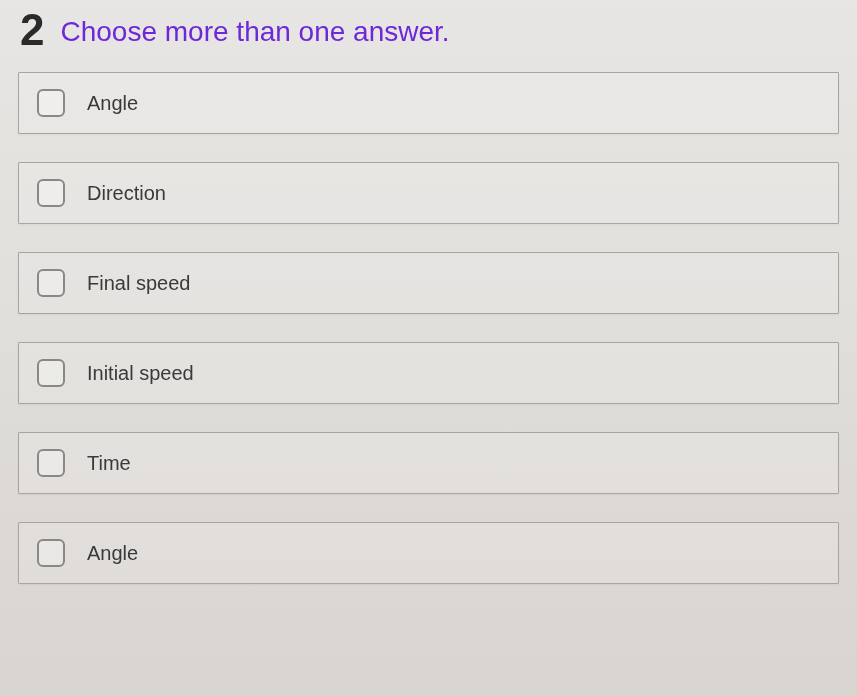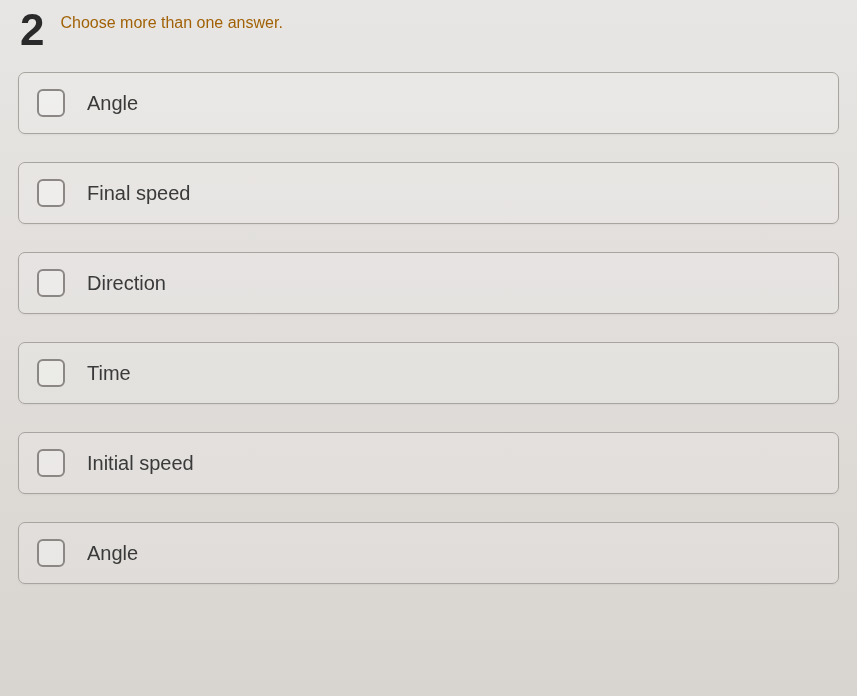--- a/index.html
+++ b/index.html
@@ -31,37 +31,37 @@
     .question-text-wrap {
       padding-top: 4px;
     }
     .question-text {
       font-size: 21px;
       font-weight: 500;
       color: #3a3a3a;
       line-height: 1.4;
     }
     .question-instruction {
-      font-size: 16px;
+      font-size: 28px;
       font-weight: 500;
-      color: #a16207;
+      color: #6d28d9;
       line-height: 1.4;
     }
     .options-list {
       padding: 0 18px;
       display: flex;
       flex-direction: column;
       gap: 28px;
     }
     .option-row {
       display: flex;
       align-items: center;
       background: rgba(255,255,255,0.15);
       border: 1.5px solid #a8a5a0;
-      border-radius: 7px;
+      border-radius: 1px;
       padding: 16px 18px;
       gap: 22px;
       cursor: pointer;
       box-shadow: 0 1px 2px rgba(0,0,0,0.05);
     }
     .checkbox {
       width: 28px;
       height: 28px;
       border: 2px solid #8a8784;
       border-radius: 6px;
@@ -84,31 +84,31 @@
   </div>
 </div>
 
 <div class="options-list">
   <div class="option-row">
     <div class="checkbox"></div>
     <div class="option-label">Angle</div>
   </div>
   <div class="option-row">
     <div class="checkbox"></div>
+    <div class="option-label">Direction</div>
+  </div>
+  <div class="option-row">
+    <div class="checkbox"></div>
     <div class="option-label">Final speed</div>
   </div>
   <div class="option-row">
     <div class="checkbox"></div>
-    <div class="option-label">Direction</div>
+    <div class="option-label">Initial speed</div>
   </div>
   <div class="option-row">
     <div class="checkbox"></div>
     <div class="option-label">Time</div>
-  </div>
-  <div class="option-row">
-    <div class="checkbox"></div>
-    <div class="option-label">Initial speed</div>
   </div>
   <div class="option-row">
     <div class="checkbox"></div>
     <div class="option-label">Angle</div>
   </div>
 </div>
 
 </body></html>

